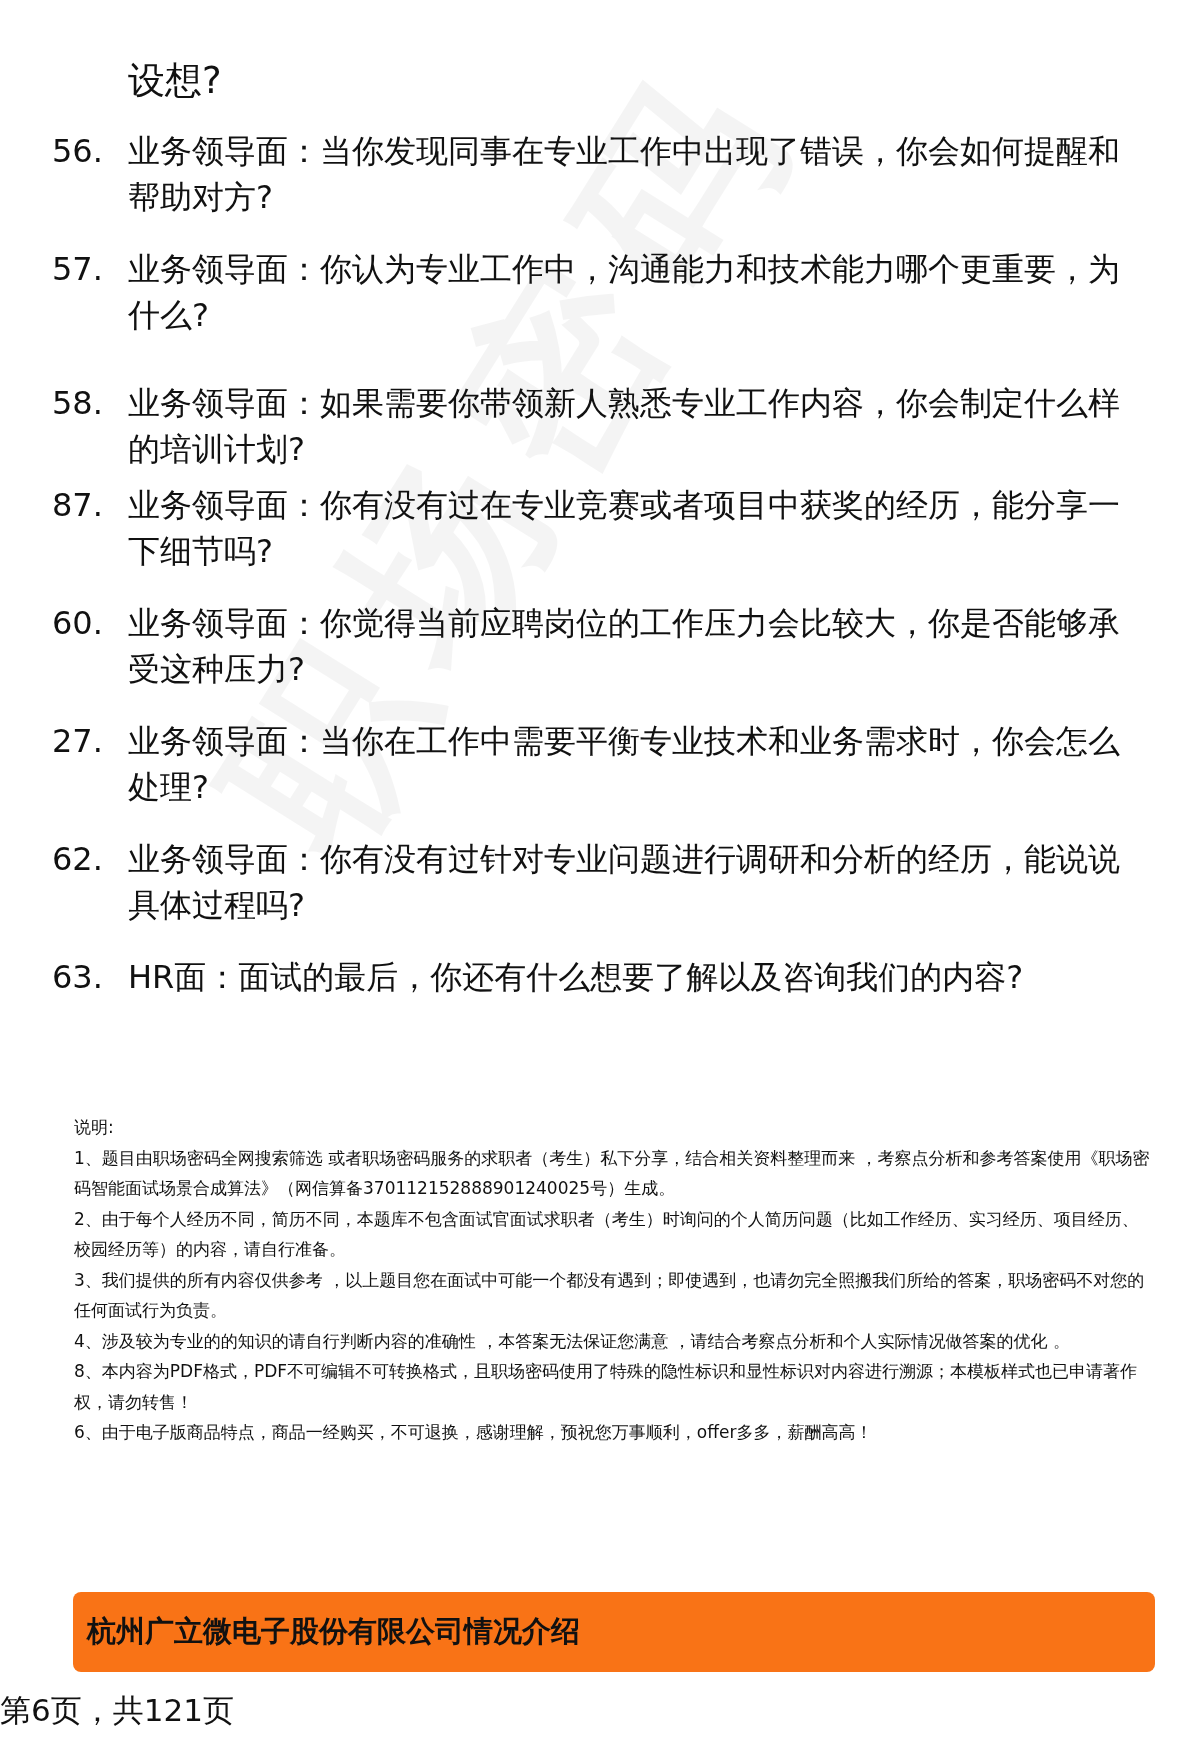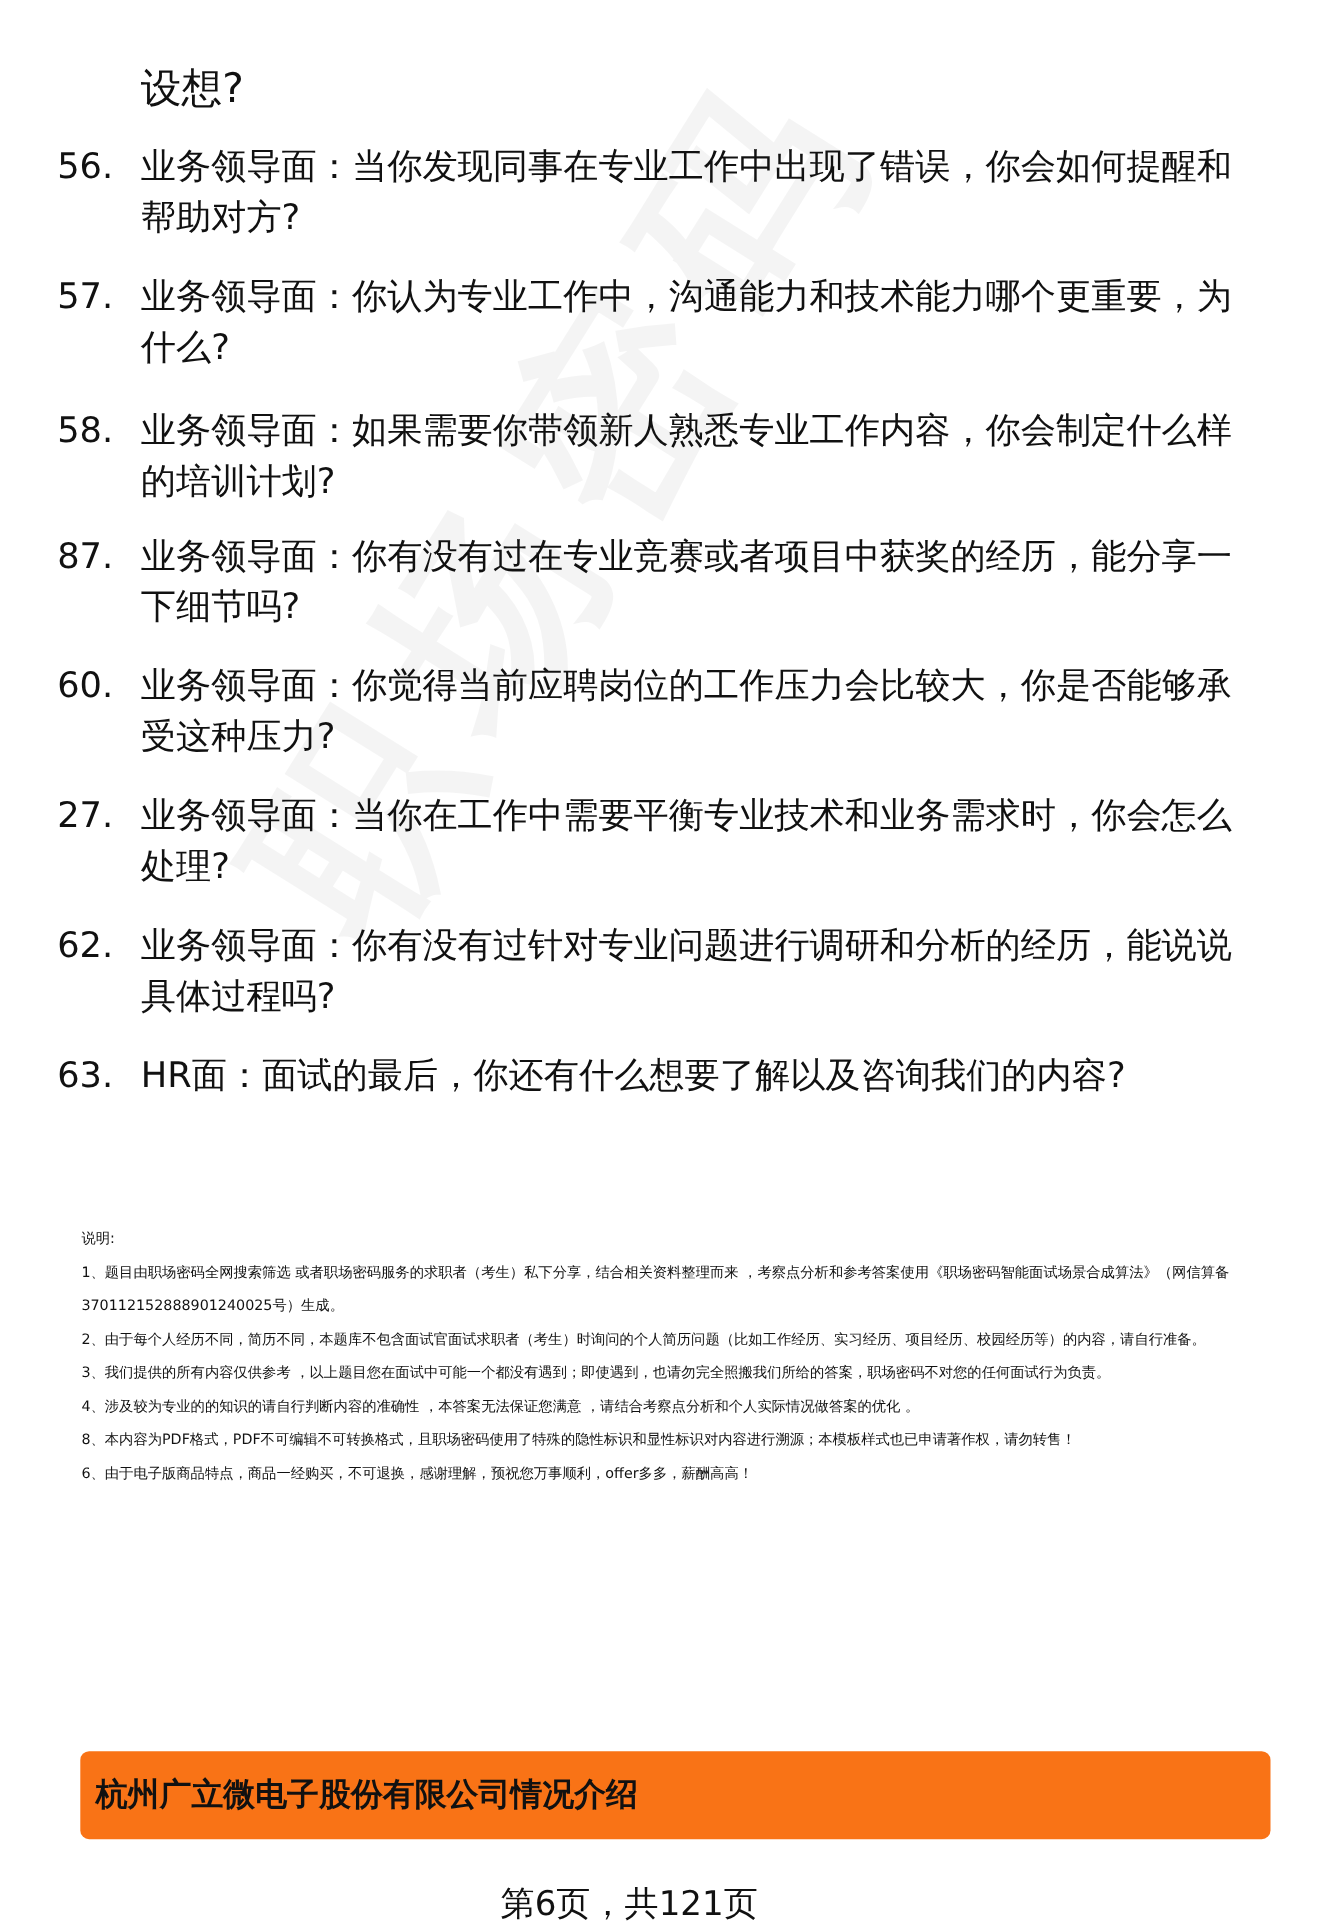--- a/index.html
+++ b/index.html
@@ -57,21 +57,21 @@
     .question .text {
       display: block;
       margin-left: 76px;
       width: 1000px;
     }
     .notes {
       position: absolute;
       left: 74px;
       top: 1112px;
       width: 1080px;
-      font-size: 13px;
+      font-size: 17px;
       line-height: 30.5px;
       color: #111;
     }
     .notes p { margin: 0; }
     .banner {
       position: absolute;
       left: 73px;
       top: 1592px;
       width: 1082px;
       height: 80px;
@@ -84,24 +84,23 @@
       margin-left: 14px;
       font-size: 29px;
       font-weight: bold;
       color: #111;
     }
     .page-num {
       position: absolute;
       left: 0;
       top: 1690px;
       width: 1144px;
-      text-align: center;
+      text-align: left;
       font-size: 31px;
       color: #111;
-      margin-top: 20px;
     }
   </style>
 </head>
 <body>
 
 <div class="watermark">职场密码</div>
 
 <div class="content">
 
   <div class="q-cont">设想?</div>
@@ -109,21 +108,21 @@
   <div class="question" style="top:128px;">
     <span class="num">56.</span>
     <span class="text">业务领导面：当你发现同事在专业工作中出现了错误，你会如何提醒和帮助对方?</span>
   </div>
 
   <div class="question" style="top:246px;">
     <span class="num">57.</span>
     <span class="text">业务领导面：你认为专业工作中，沟通能力和技术能力哪个更重要，为什么?</span>
   </div>
 
-  <div class="question" style="top:368px;">
+  <div class="question" style="top:380px;">
     <span class="num">58.</span>
     <span class="text">业务领导面：如果需要你带领新人熟悉专业工作内容，你会制定什么样的培训计划?</span>
   </div>
 
   <div class="question" style="top:482px;">
     <span class="num">87.</span>
     <span class="text">业务领导面：你有没有过在专业竞赛或者项目中获奖的经历，能分享一下细节吗?</span>
   </div>
 
   <div class="question" style="top:600px;">

